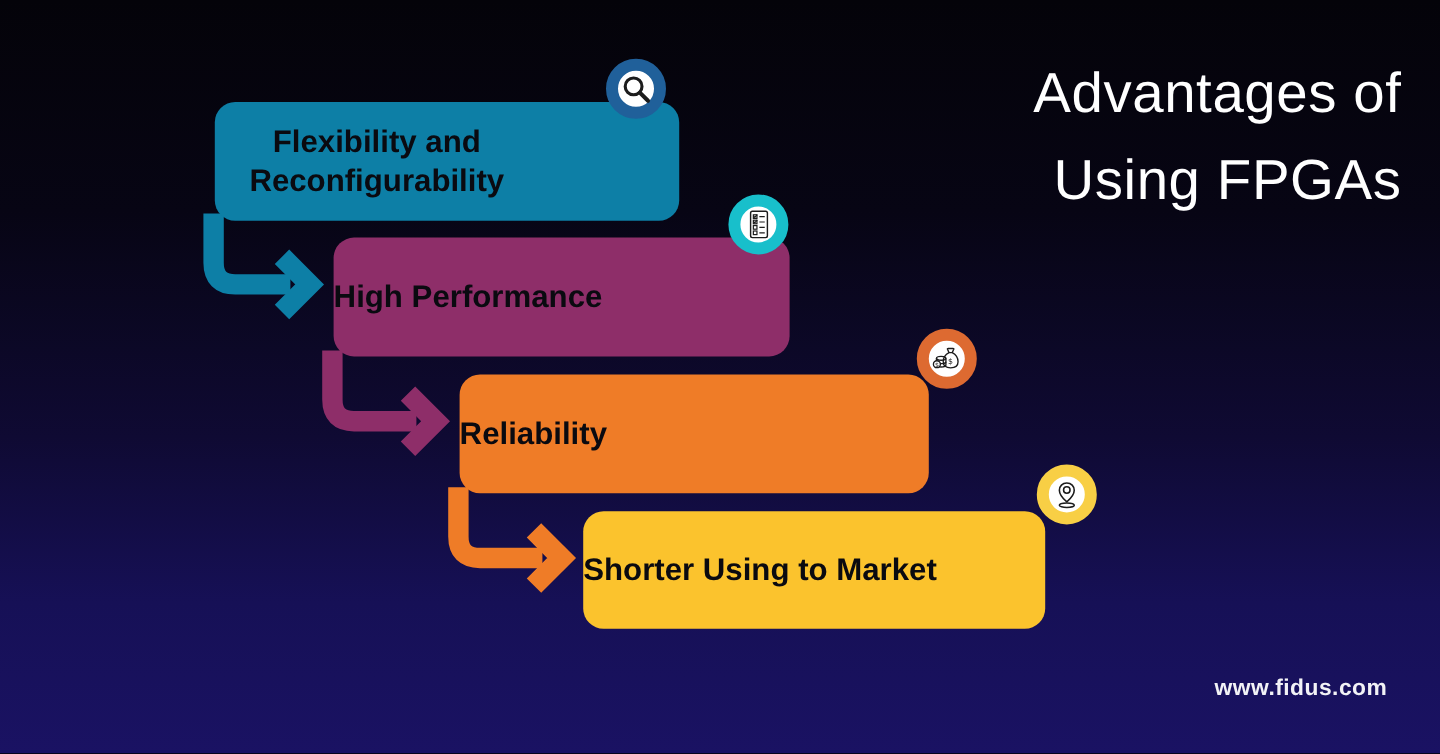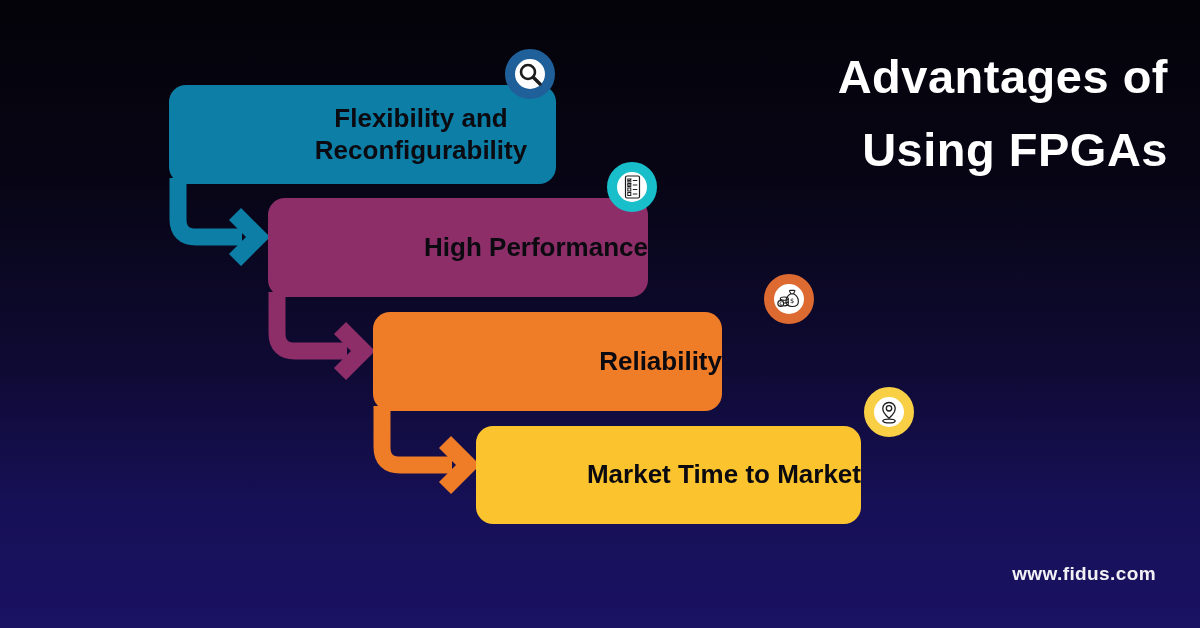--- a/index.html
+++ b/index.html
@@ -7,27 +7,27 @@
   .canvas {
     position:relative;
     width:1200px; height:628px;
     overflow:hidden;
     background:linear-gradient(to bottom, #040309 0%, #070514 28%, #0f0a33 58%, #161056 80%, #1a1263 100%);
     font-family:"Liberation Sans", sans-serif;
   }
   .title {
     position:absolute; top:40px; right:32px;
     text-align:right; color:#ffffff;
-    font-size:47px; font-weight:700; line-height:73px;
+    font-size:47px; font-weight:400; line-height:73px;
     letter-spacing:0.5px;
   }
   .step {
     position:absolute; border-radius:17px;
-    display:flex; align-items:center; justify-content:flex-end;
-    color:#0a0a10; font-weight:700; font-size:26px; text-align:center;
+    display:flex; align-items:center; justify-content:flex-start;
+    color:#0a0a10; font-weight:700; font-size:26px; text-align:center;margin-left:10px;
   }
   .step-label { line-height:1.22; }
   .step-0 .step-label { max-width:270px; }
   .badge {
     position:absolute; width:50px; height:50px;
     background:#ffffff; border:10px solid #ccc; border-radius:50%;
     display:flex; align-items:center; justify-content:center;
   }
   .badge svg { display:block; }
   .arrows { position:absolute; left:0; top:0; pointer-events:none; }
@@ -58,26 +58,26 @@
   </svg>
 
   <div class="step step-0" style="left: 169px; top: 85px; width: 387px; height: 99px; background-color: rgb(13, 127, 166);">
     <div class="step-label">Flexibility and Reconfigurability</div>
   </div>
 
   <div class="step step-1" style="left: 268px; top: 198px; width: 380px; height: 99px; background-color: rgb(142, 46, 105);">
     <div class="step-label">High Performance</div>
   </div>
 
-  <div class="step step-2" style="left: 373px; top: 312px; width: 349px; height: 99px; background-color: rgb(239, 124, 39);">
+  <div class="step step-2" style="left: 373px; top: 312px; width: 391px; height: 99px; background-color: rgb(239, 124, 39);">
     <div class="step-label">Reliability</div>
   </div>
 
   <div class="step step-3" style="left: 476px; top: 426px; width: 385px; height: 98px; background-color: rgb(251, 195, 45);">
-    <div class="step-label">Market Time to Market</div>
+    <div class="step-label">Shorter Using to Market</div>
   </div>
 
   <div class="badge" style="left: 505px; top: 49px; border-color: rgb(32, 96, 154);">
     <svg width="30" height="30" viewBox="0 0 30 30">
       <circle cx="13" cy="13" r="7" stroke="#1c1c1c" stroke-width="2.6" fill="none"></circle>
       <line x1="18.2" y1="18.2" x2="25" y2="25" stroke="#1c1c1c" stroke-width="3.4" stroke-linecap="round"></line>
     </svg>
   </div>
 
   <div class="badge" style="left: 607px; top: 162px; border-color: rgb(24, 191, 203);">

